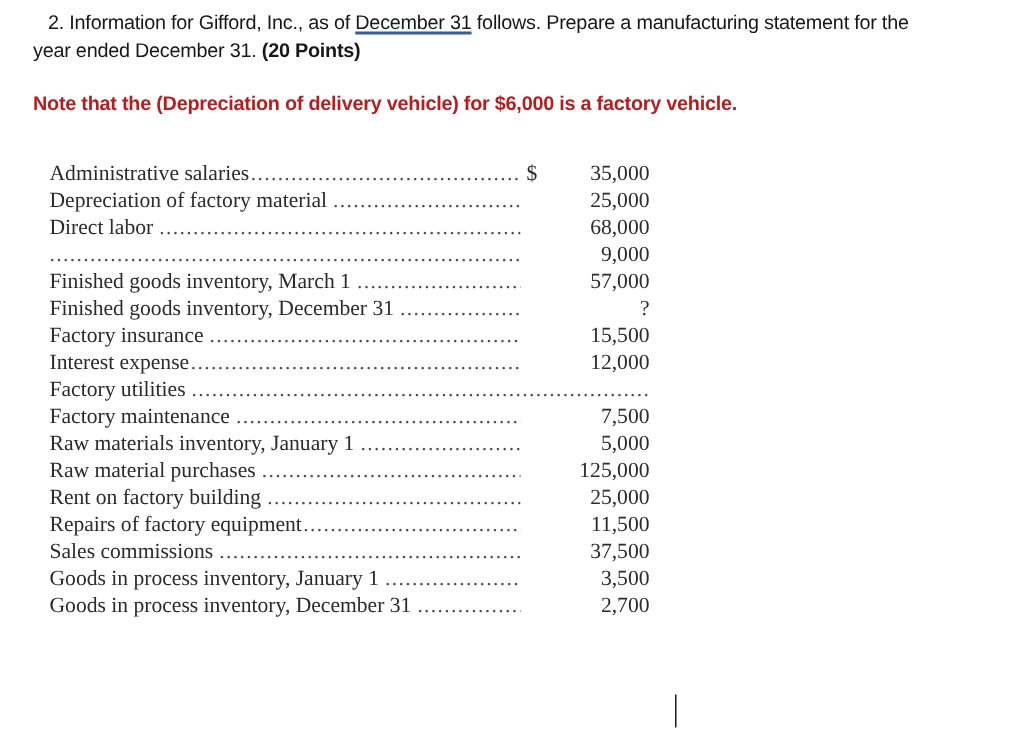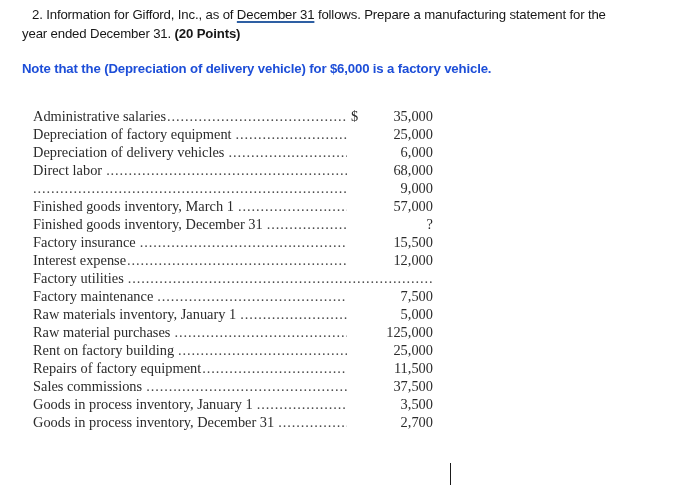--- a/index.html
+++ b/index.html
@@ -40,21 +40,21 @@
   
   .note {
     position: absolute;
     left: 22px;
     top: 59px;
     width: 640px;
     font-family: "Liberation Sans", sans-serif;
     font-size: 13.2px;
     line-height: 19px;
     font-weight: bold;
-    color: #1d4ed8;
+    color: #b91c1c;
     letter-spacing: -0.15px;
   }
 
   
   .data-list {
     position: absolute;
     left: 33px;
     top: 107px;
     width: 400px;
     font-family: "Liberation Serif", serif;
@@ -123,30 +123,25 @@
 
 <div class="note">Note that the (Depreciation of delivery vehicle) for $6,000 is a factory vehicle.</div>
 
 <div class="data-list">
     <div class="data-row">
       <span class="row-label">Administrative salaries</span>
       <span class="row-leader"></span>
       <span class="row-value with-symbol"><span class="currency">$</span><span>35,000</span></span>
     </div>
     <div class="data-row">
-      <span class="row-label gap">Depreciation of factory equipment</span>
+      <span class="row-label gap">Depreciation of factory material</span>
       <span class="row-leader"></span>
       <span class="row-value">25,000</span>
     </div>
     <div class="data-row">
-      <span class="row-label gap">Depreciation of delivery vehicles</span>
-      <span class="row-leader"></span>
-      <span class="row-value">6,000</span>
-    </div>
-    <div class="data-row">
       <span class="row-label gap">Direct labor</span>
       <span class="row-leader"></span>
       <span class="row-value">68,000</span>
     </div>
     <div class="data-row">
       <span class="row-leader"></span>
       <span class="row-value">9,000</span>
     </div>
     <div class="data-row">
       <span class="row-label gap">Finished goods inventory, March 1</span>

